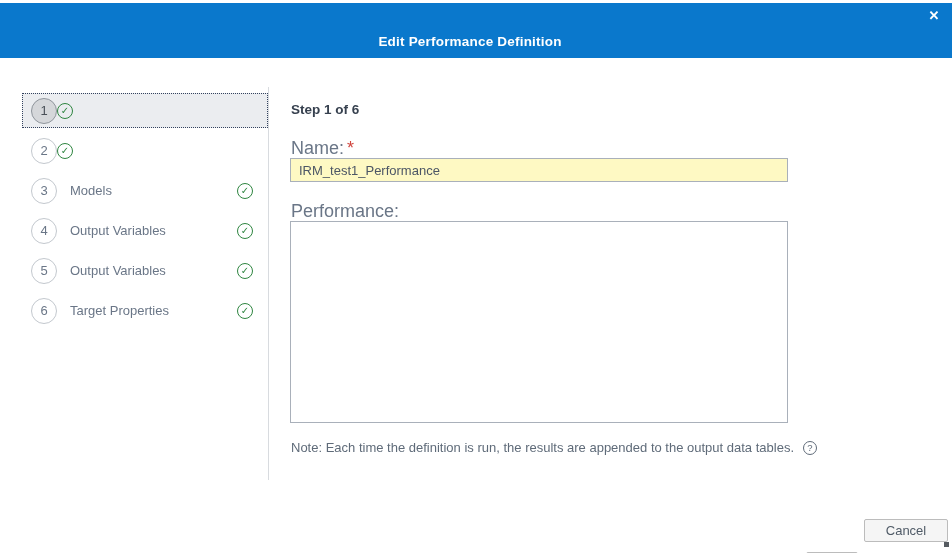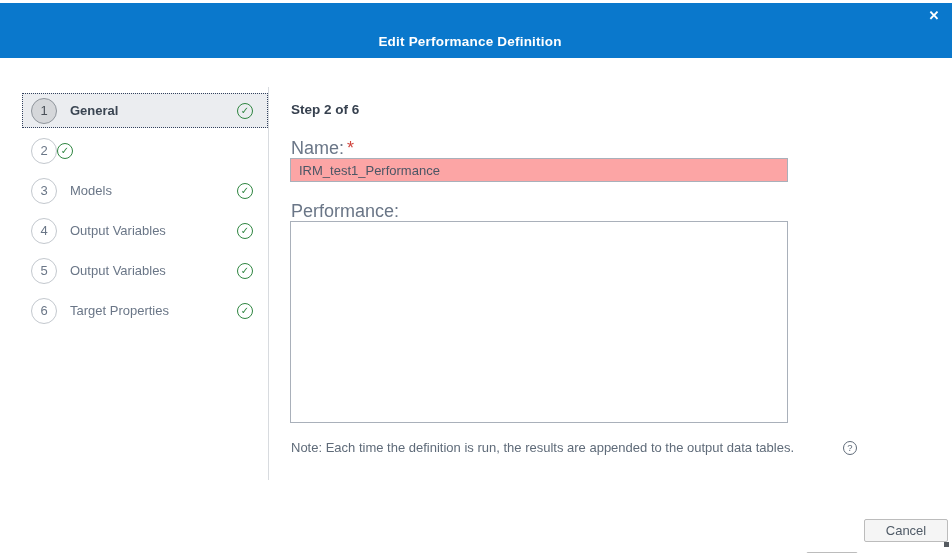--- a/index.html
+++ b/index.html
@@ -79,38 +79,38 @@
   }
   .field-label {
     position: absolute; left: 291px;
     font-size: 18px; color: #6a7687;
   }
   .name-label { top: 138px; }
   .required-star { color: #d0453e; margin-left: 3px; }
   .name-input {
     position: absolute; left: 290px; top: 158px;
     width: 498px; height: 24px;
-    border: 1px solid #a9b0ba; background: #fca5a5;
+    border: 1px solid #a9b0ba; background: #fef9c3;
     font-family: "Liberation Sans", sans-serif;
     font-size: 13px; color: #4c5665;
     padding: 0 8px; outline: none;
   }
   .desc-label { top: 201px; }
   .desc-textarea {
     position: absolute; left: 290px; top: 221px;
     width: 498px; height: 202px;
     border: 1px solid #a9b0ba; background: #ffffff;
     font-family: "Liberation Sans", sans-serif;
     font-size: 13px; color: #4c5665;
     padding: 6px 8px; outline: none; resize: none;
   }
   .note-row {
     position: absolute; left: 291px; top: 440px;
     font-size: 13px; color: #5f6b79;
-    display: flex; align-items: center; gap: 40px;
+    display: flex; align-items: center;
   }
   .help-icon {
     display: inline-block; margin-left: 9px;
     width: 14px; height: 14px; border-radius: 50%;
     border: 1px solid #5f6b79; color: #5f6b79;
     font-size: 9.5px; line-height: 12px; text-align: center;
     flex: 0 0 auto;
   }
 
   
@@ -133,21 +133,20 @@
 <body>
 
 <div class="modal-header">
   <div class="close-btn">✕</div>
   <div class="modal-title">Edit Performance Definition</div>
 </div>
 
 <div class="stepper">
     <div class="step-row selected">
     <div class="step-circle">1</div>
-    <div class="step-label">General</div>
     <div class="step-check">✓</div>
   </div>
     <div class="step-row">
     <div class="step-circle">2</div>
     <div class="step-check">✓</div>
   </div>
     <div class="step-row">
     <div class="step-circle">3</div>
     <div class="step-label">Models</div>
     <div class="step-check">✓</div>
@@ -164,21 +163,21 @@
   </div>
     <div class="step-row">
     <div class="step-circle">6</div>
     <div class="step-label">Target Properties</div>
     <div class="step-check">✓</div>
   </div>
   </div>
 
 <div class="v-divider"></div>
 
-<div class="step-indicator">Step 2 of 6</div>
+<div class="step-indicator">Step 1 of 6</div>
 
 <div class="field-label name-label"><span>Name:</span><span class="required-star">*</span></div>
 
 <input class="name-input" type="text" value="IRM_test1_Performance" style="">
 
 <div class="field-label desc-label">Performance:</div>
 
 <textarea class="desc-textarea" style=""></textarea>
 
 <div class="note-row">

